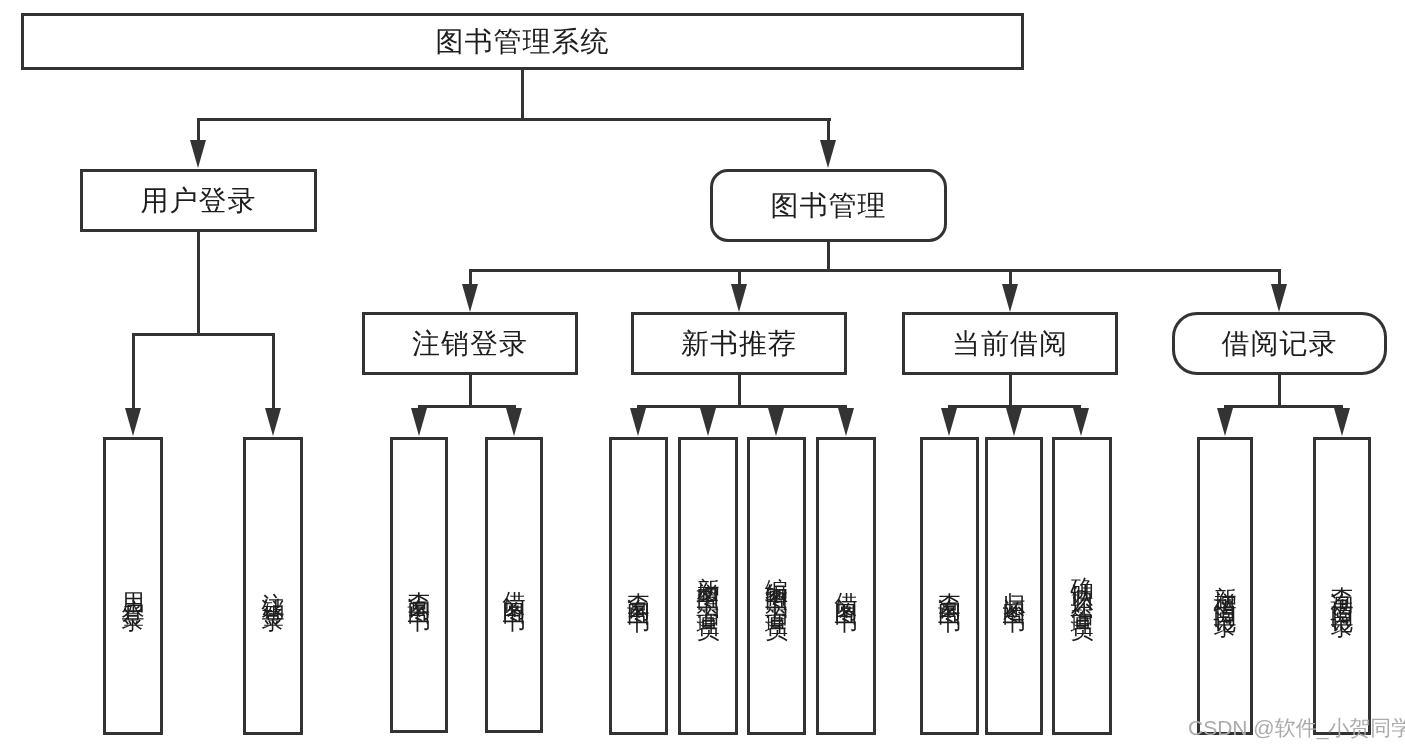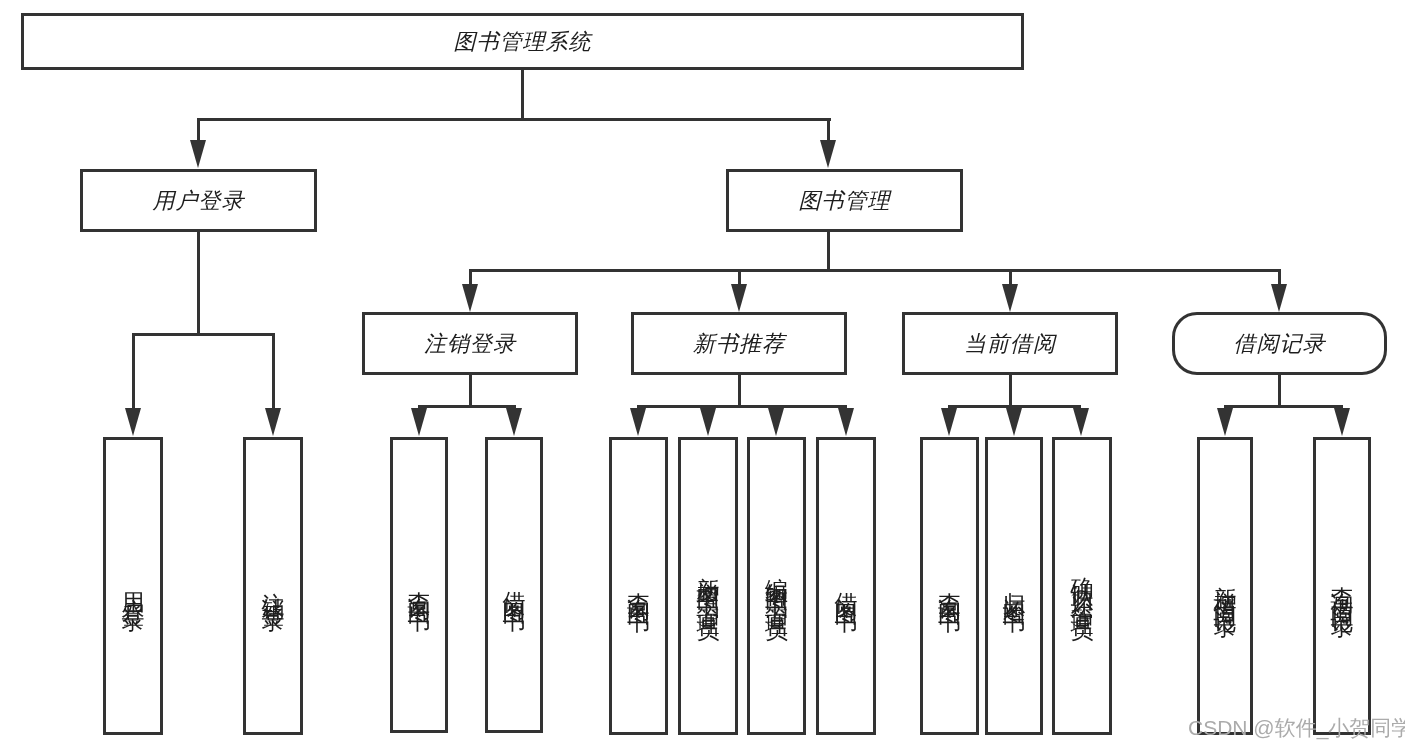--- a/index.html
+++ b/index.html
@@ -15,24 +15,23 @@
     position: absolute;
     background: #ffffff;
     border: 3px solid #333333;
     box-sizing: border-box;
     display: flex;
     align-items: center;
     justify-content: center;
     color: #1d1d1d;
   }
   .box .label {
-    font-size: 22px;
+    font-size: 28px;
     letter-spacing: 1px;
     white-space: nowrap;
-    font-style: italic;
   }
   .leaf .vtext {
     writing-mode: vertical-rl;
     font-size: 23px;
     letter-spacing: 6px;
     line-height: 1;
     color: #1d1d1d;
   }
   .vline, .hline {
     position: absolute;
@@ -52,21 +51,21 @@
     top: 714px;
     font-size: 21px;
     color: #ababab;
     white-space: nowrap;
     z-index: 5;
   }
 
   
   #b-root  { left: 21px;   top: 13px;  width: 1003px; height: 57px; }
   #b-user  { left: 80px;   top: 169px; width: 237px;  height: 63px; }
-  #b-mgmt  { left: 726px;  top: 169px; width: 237px;  height: 63px; }
+  #b-mgmt  { left: 710px;  top: 169px; width: 237px;  height: 73px; border-radius: 18px; }
   #b-rec   { left: 362px;  top: 312px; width: 216px;  height: 63px; }
   #b-bor   { left: 631px;  top: 312px; width: 216px;  height: 63px; }
   #b-cur   { left: 902px;  top: 312px; width: 216px;  height: 63px; }
   #b-his   { left: 1172px; top: 312px; width: 215px;  height: 63px; border-radius: 25px; }
 
   
   #l-login    { left: 103px;  top: 437px; width: 60px; height: 298px; }
   #l-logout   { left: 243px;  top: 437px; width: 60px; height: 298px; }
   #l-rec-q    { left: 390px;  top: 437px; width: 58px; height: 296px; }
   #l-rec-b    { left: 485px;  top: 437px; width: 58px; height: 296px; }

